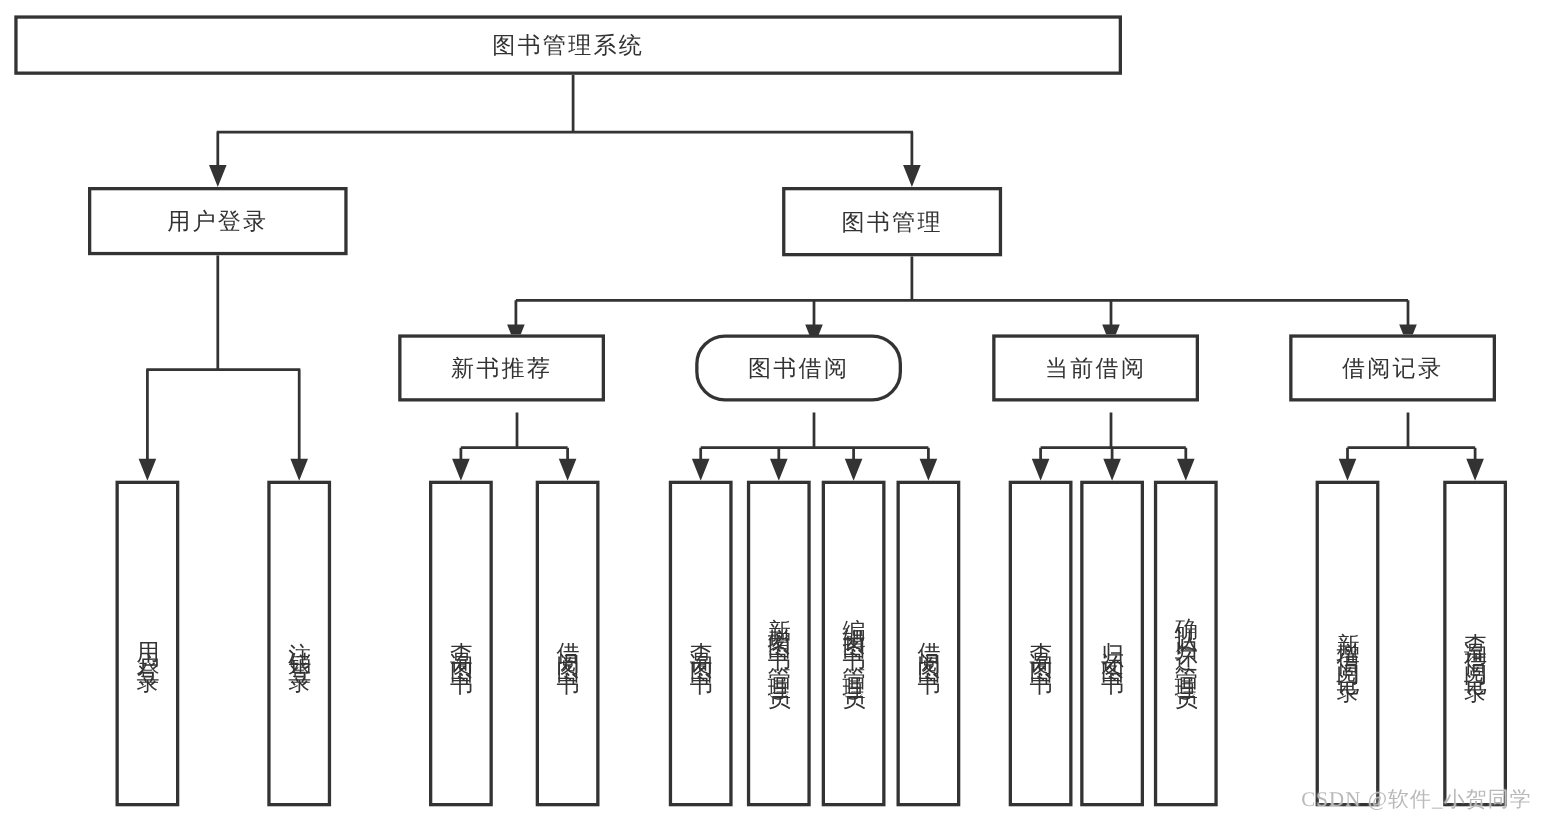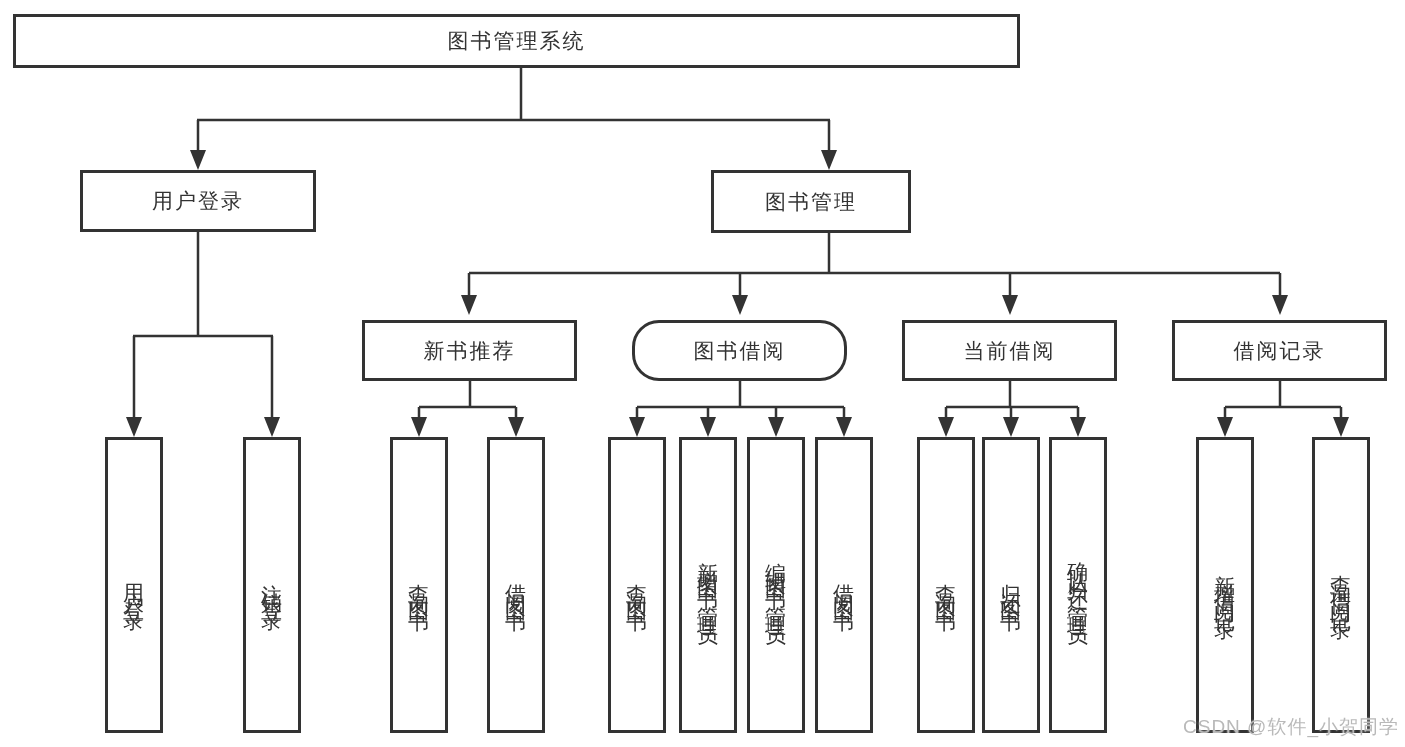--- a/index.html
+++ b/index.html
@@ -25,21 +25,21 @@
     text-orientation: mixed;
     font-size: 21px;
     letter-spacing: 9px;
     line-height: 1;
     white-space: nowrap;
   }
   
   .n-root  { left: 13px;  top: 14px;  width: 1007px; height: 54px; }
   .n-l2a   { left: 80px;  top: 170px; width: 236px;  height: 62px; }
   .n-l2b   { left: 711px; top: 170px; width: 200px;  height: 63px; }
-  .n-l3    { top: 320px;  width: 215px; height: 61px; font-family: Liberation Serif, serif; }
+  .n-l3    { top: 304px;  width: 188px; height: 61px; font-family: Liberation Serif, serif; }
   .n-l3-0  { left: 362px; }
   .n-l3-1  { left: 632px; border-radius: 27px; }
   .n-l3-2  { left: 902px; }
   .n-l3-3  { left: 1172px; }
   .leaf    { top: 437px; width: 58px; height: 296px; }
   .lf-0  { left: 105px; }
   .lf-1  { left: 243px; }
   .lf-2  { left: 390px; }
   .lf-3  { left: 487px; }
   .lf-4  { left: 608px; }
@@ -49,20 +49,21 @@
   .lf-8  { left: 917px; }
   .lf-9  { left: 982px; }
   .lf-10 { left: 1049px; }
   .lf-11 { left: 1196px; }
   .lf-12 { left: 1312px; }
   .watermark {
     position: absolute; left: 1183px; top: 714px;
     font-size: 19px; color: #b9b9b9; letter-spacing: 1px;
     white-space: nowrap; z-index: 5;
     text-shadow: 0 0 2px #ffffff;
+    font-family: Liberation Serif, serif;
   }
 </style>
 </head>
 <body>
 
 <div class="canvas">
 
   <svg class="wires" width="1405" height="747" viewBox="0 0 1405 747">
 
     <g>

